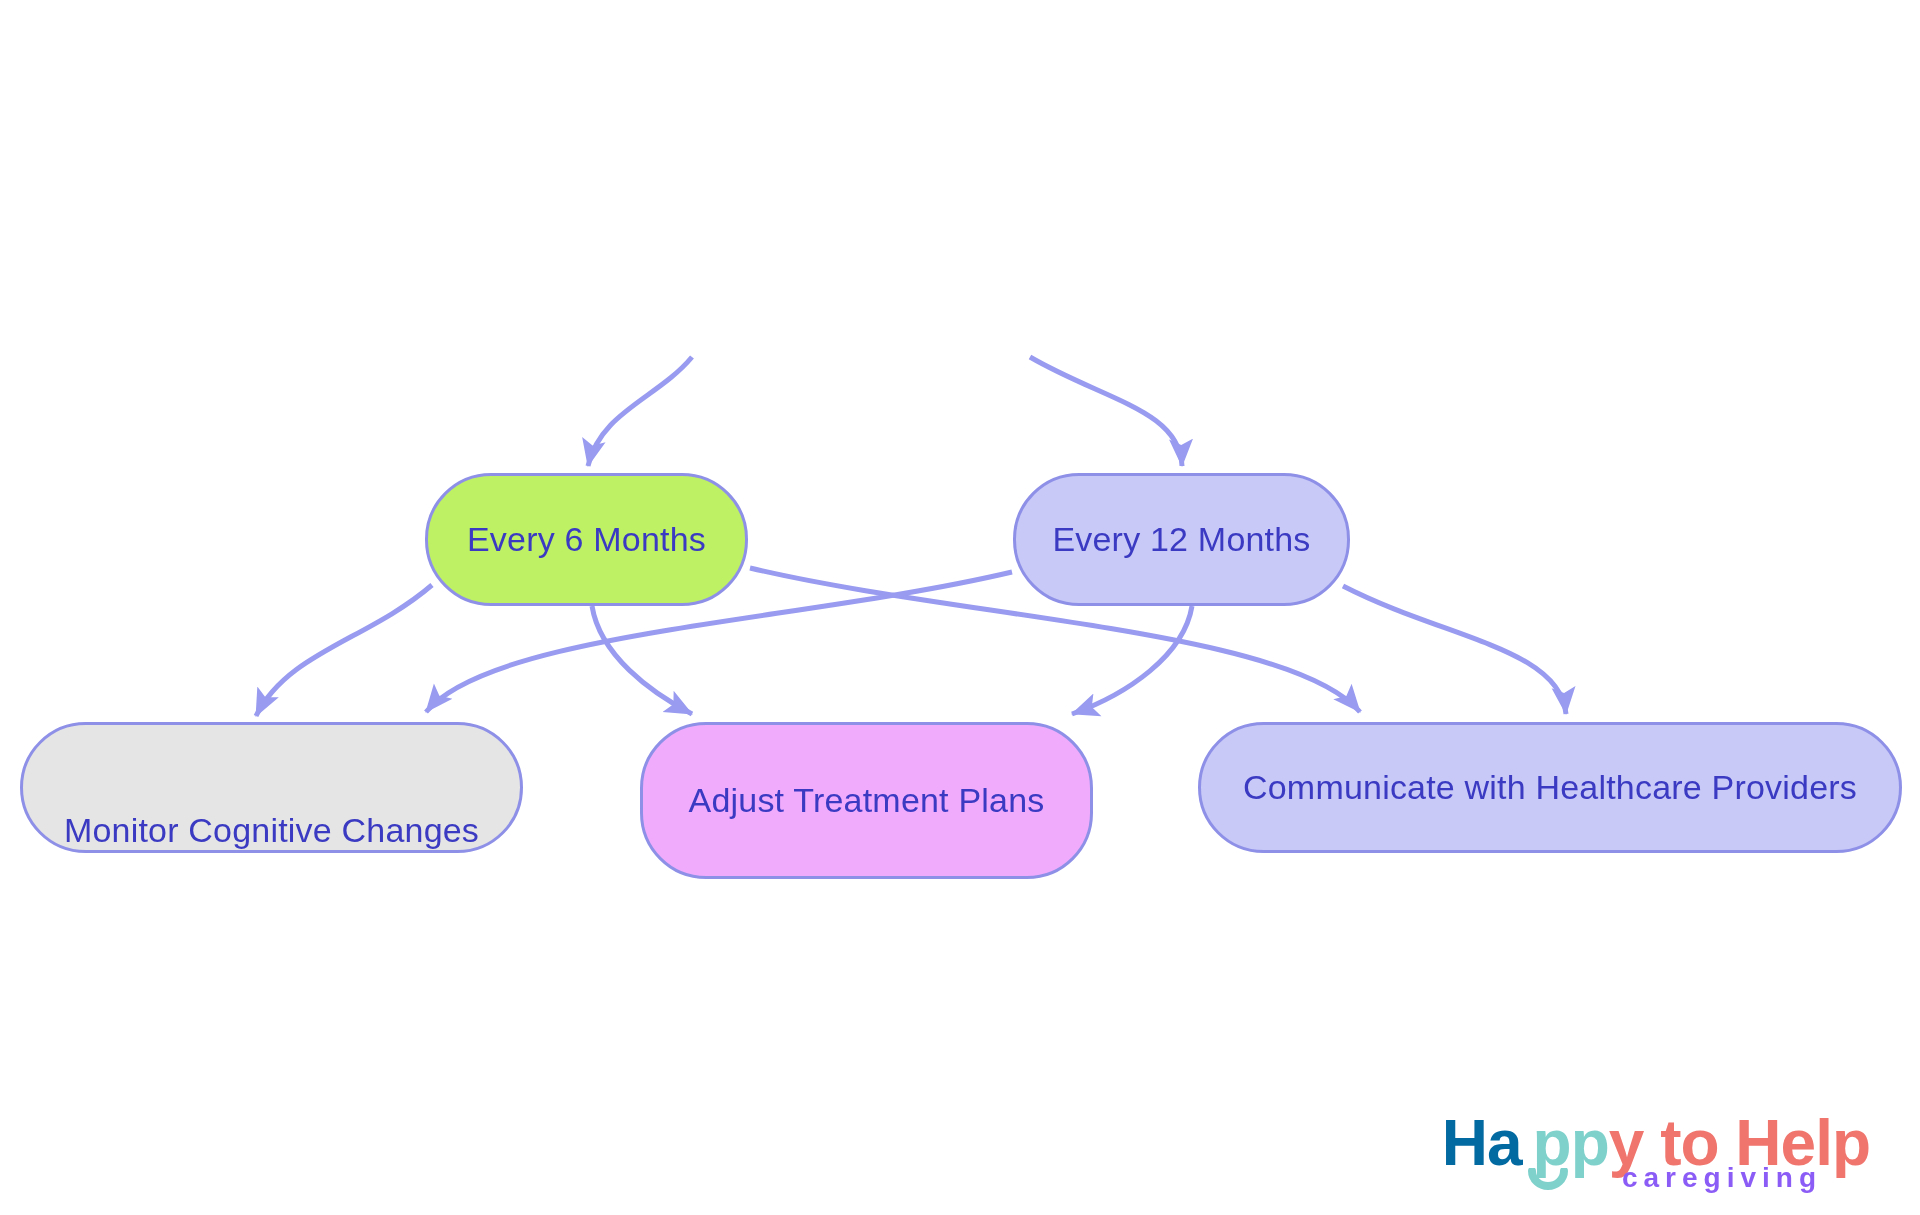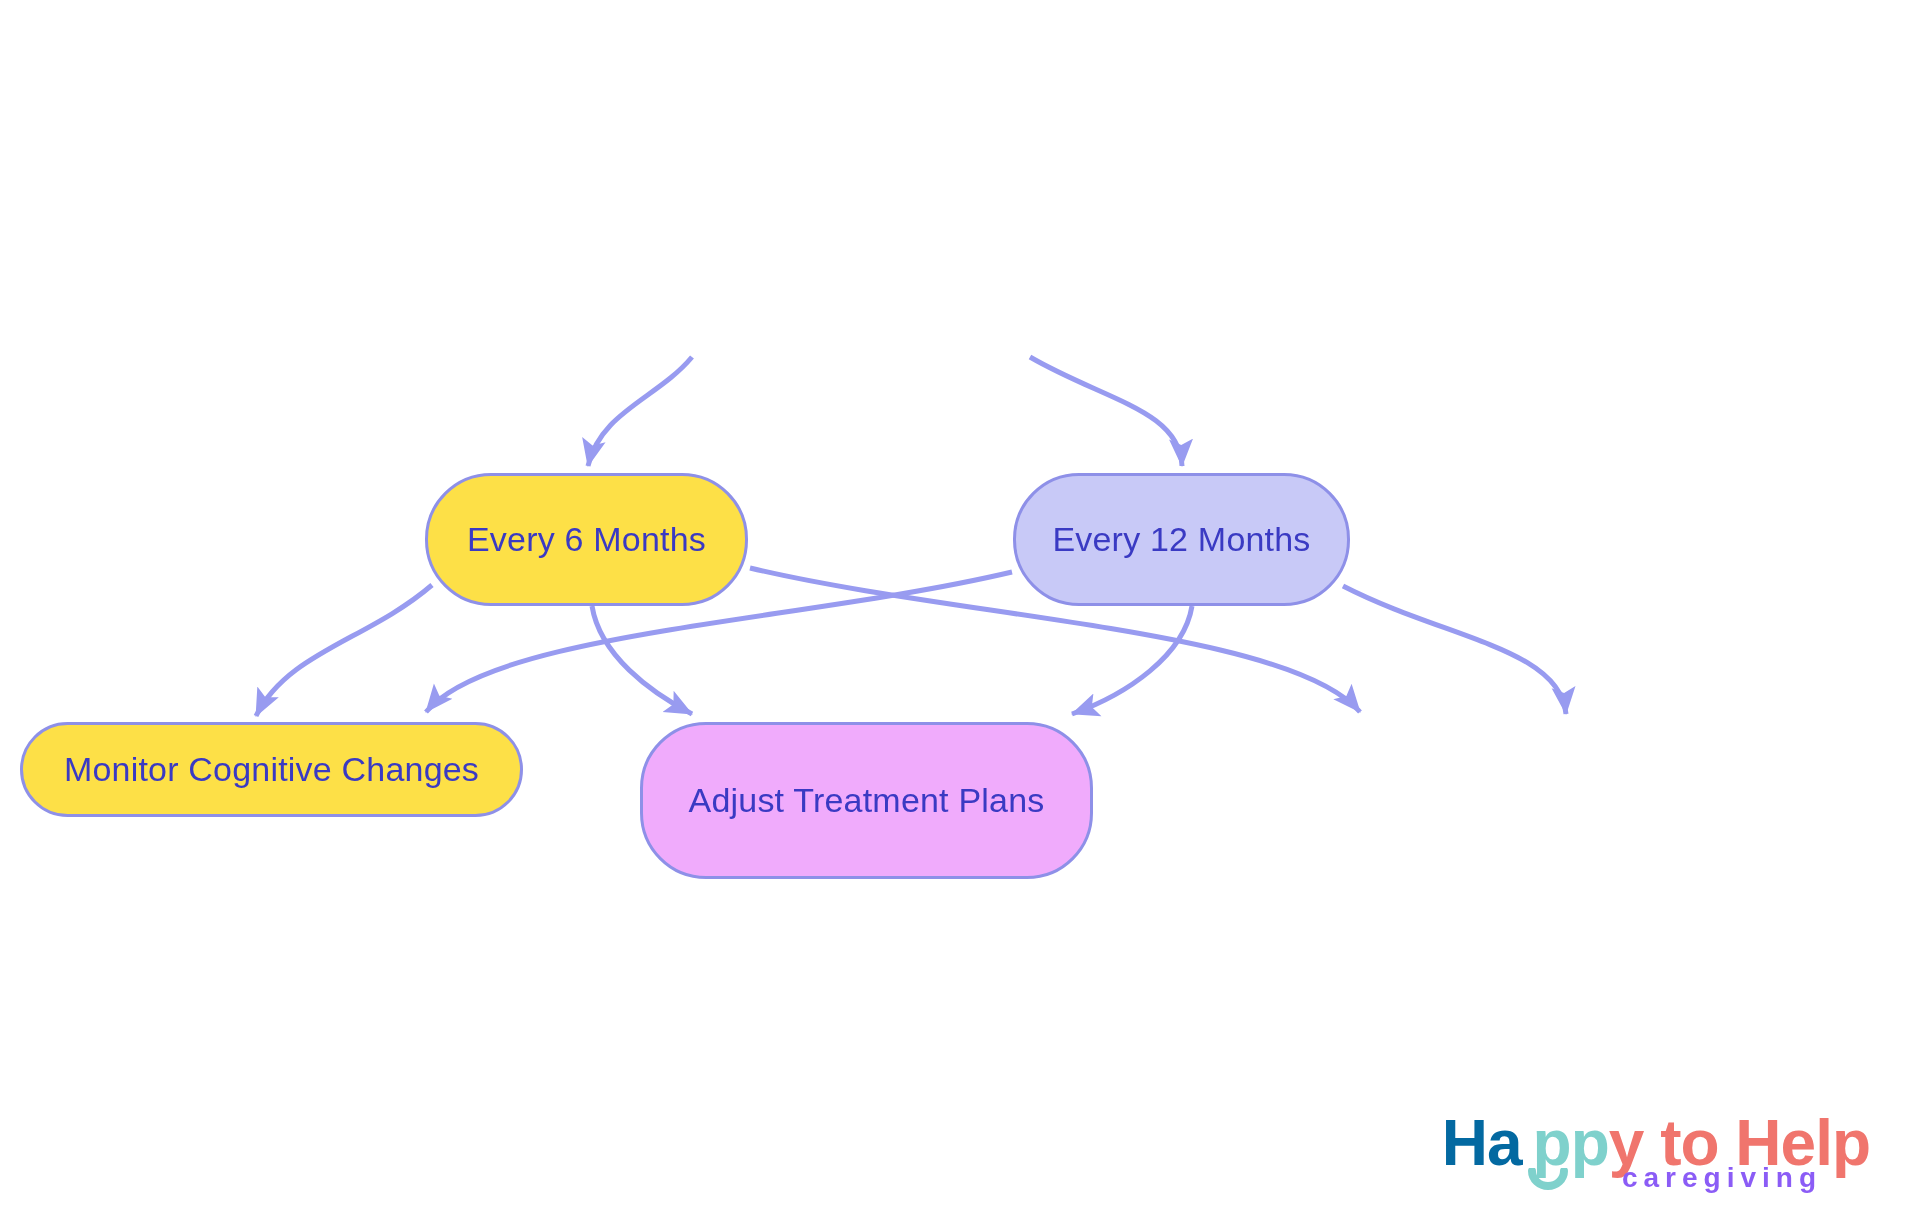--- a/index.html
+++ b/index.html
@@ -53,31 +53,34 @@
         <path d="M 1030 357 C 1104 400 1180 410 1182 466" fill="none" stroke="#989bf0" stroke-width="5" marker-end="url(#arrowhead)"></path>
         <path d="M 432 585 C 368 640 288 652 256 716" fill="none" stroke="#989bf0" stroke-width="5" marker-end="url(#arrowhead)"></path>
         <path d="M 592 606 C 600 655 650 692 692 714" fill="none" stroke="#989bf0" stroke-width="5" marker-end="url(#arrowhead)"></path>
         <path d="M 750 568 C 960 618 1290 630 1360 712" fill="none" stroke="#989bf0" stroke-width="5" marker-end="url(#arrowhead)"></path>
         <path d="M 1012 572 C 800 622 492 632 426 712" fill="none" stroke="#989bf0" stroke-width="5" marker-end="url(#arrowhead)"></path>
         <path d="M 1192 606 C 1184 655 1128 694 1072 714" fill="none" stroke="#989bf0" stroke-width="5" marker-end="url(#arrowhead)"></path>
         <path d="M 1343 586 C 1444 638 1560 648 1566 714" fill="none" stroke="#989bf0" stroke-width="5" marker-end="url(#arrowhead)"></path>
       </g>
   </svg>
 
-  <div class="node" style="left: 425px; top: 473px; width: 323px; height: 133px; background: #fde047; border-color: rgb(142, 144, 232); color: rgb(58, 58, 195);">
+  <div class="node" style="left: 425px; top: 473px; width: 323px; height: 133px; background: #bef264; border-color: rgb(142, 144, 232); color: rgb(58, 58, 195);">
     <span>Every 6 Months</span>
   </div>
   <div class="node" style="left: 1013px; top: 473px; width: 337px; height: 133px; background: rgb(200, 201, 247); border-color: rgb(142, 144, 232); color: rgb(58, 58, 195);">
     <span>Every 12 Months</span>
   </div>
-  <div class="node" style="left: 20px; top: 722px; width: 503px; height: 95px; background: #fde047; border-color: rgb(142, 144, 232); color: rgb(58, 58, 195);">
+  <div class="node" style="left: 20px; top: 722px; width: 503px; height: 131px; background: #e5e5e5; border-color: rgb(142, 144, 232); color: rgb(58, 58, 195); align-items: flex-end;">
     <span>Monitor Cognitive Changes</span>
   </div>
   <div class="node" style="left: 640px; top: 722px; width: 453px; height: 157px; background: #f0abfc; border-color: rgb(142, 144, 232); color: rgb(58, 58, 195);">
     <span>Adjust Treatment Plans</span>
+  </div>
+  <div class="node" style="left: 1198px; top: 722px; width: 704px; height: 131px; background: rgb(200, 201, 247); border-color: rgb(142, 144, 232); color: rgb(58, 58, 195);">
+    <span>Communicate with Healthcare Providers</span>
   </div>
 
   <div id="logo">
     <div class="logo-line1">
       <span style="color: #0369a1;">Ha</span><span style="color: rgb(127, 209, 204); margin-left: 11px;">pp</span><span style="color: rgb(240, 117, 109);">y to Help</span>
     </div>
     <svg class="logo-smile" width="42" height="30" viewBox="0 0 42 30">
       <path id="smile-path" d="M 5 3 A 16 15 0 0 0 37 3" fill="none" stroke-width="8" stroke-linecap="round" stroke="#7fd1cc"></path>
     </svg>
     <div class="logo-tagline" style="color: #8b5cf6;">caregiving</div>

